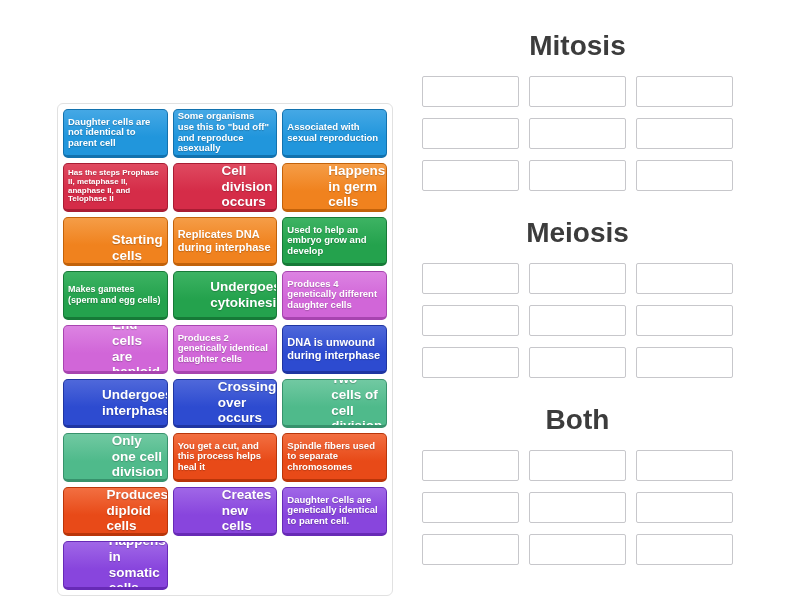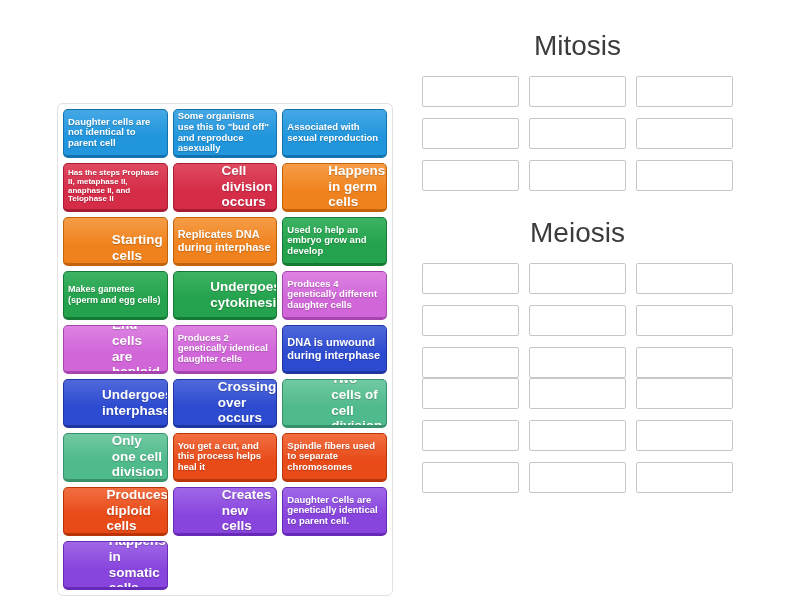--- a/index.html
+++ b/index.html
@@ -53,21 +53,21 @@
   
   .groups {
     position: absolute;
     left: 410px; top: 30px;
     width: 335px;
     display: flex;
     flex-direction: column;
   }
   .group-title {
     font-size: 28px;
-    font-weight: 400;
+    font-weight: 700;
     color: #3c3c3c;
     text-align: center;
     line-height: 32px;
     margin: 26px 0 14px 0;
   }
   .group:first-child .group-title { margin-top: 0; }
   .slot-grid {
     display: grid;
     grid-template-columns: repeat(3, 97px);
     gap: 11px 10px;
@@ -137,20 +137,21 @@
           <div class="slot"></div>
           <div class="slot"></div>
           <div class="slot"></div>
           <div class="slot"></div>
           <div class="slot"></div>
           <div class="slot"></div>
           <div class="slot"></div>
         </div>
       </div>
       <div class="group">
+        <div class="group-title">Both</div>
         <div class="slot-grid">
           <div class="slot"></div>
           <div class="slot"></div>
           <div class="slot"></div>
           <div class="slot"></div>
           <div class="slot"></div>
           <div class="slot"></div>
           <div class="slot"></div>
           <div class="slot"></div>
           <div class="slot"></div>

